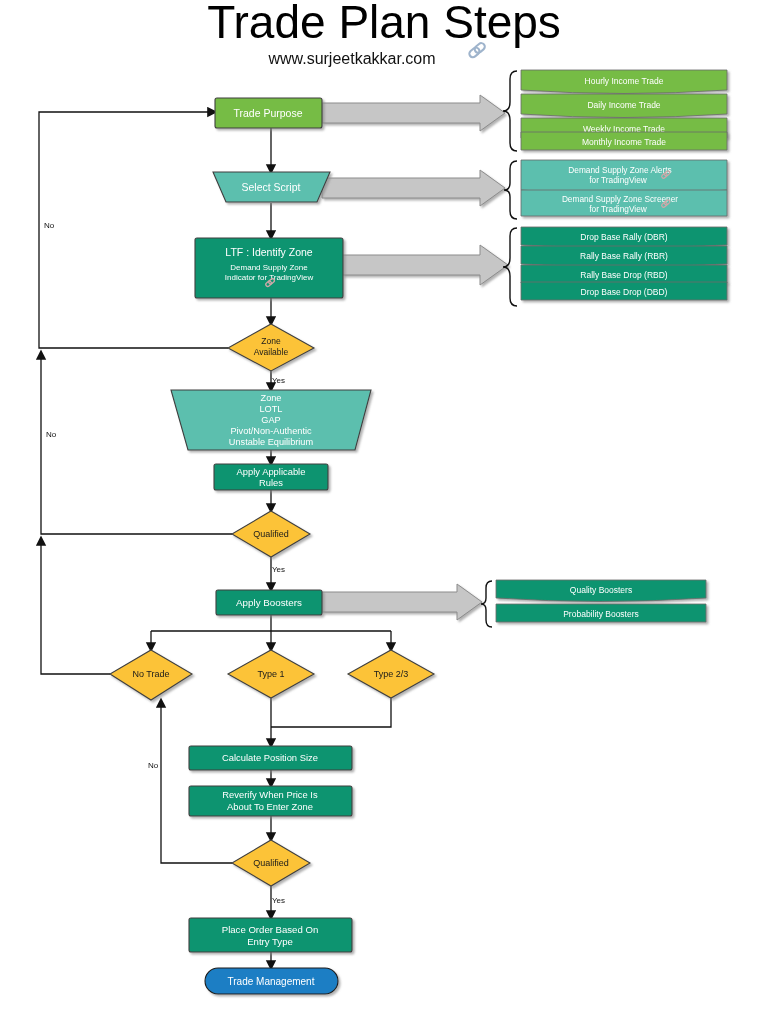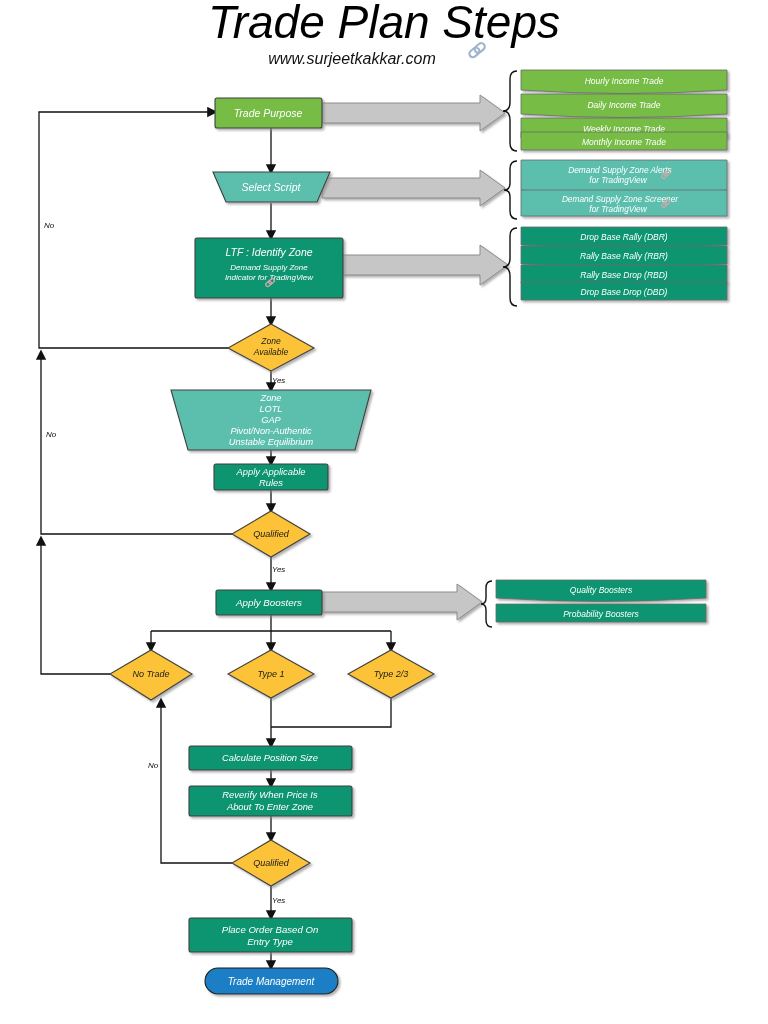--- a/index.html
+++ b/index.html
@@ -1,17 +1,17 @@
 <!DOCTYPE html>
 <html><head>
 <meta charset="utf-8">
 <style>
   html,body{margin:0;padding:0;background:#ffffff;}
   body{width:768px;height:1024px;font-family:"Liberation Sans",sans-serif;position:relative;overflow:hidden;}
-  #stage{position:absolute;left:0;top:0;width:740px;height:1024px;font-style:italic;}
+  #stage{position:absolute;left:0;top:0;width:740px;height:1024px;}
   svg#flow{position:absolute;left:0;top:0;width:768px;height:1024px;}
   .ttl{font-family:"Liberation Sans",sans-serif;}
 </style>
 </head>
 <body>
 
 <div id="stage">
 <svg id="flow" viewBox="0 0 768 1024" xmlns="http://www.w3.org/2000/svg">
   <defs>
     <marker id="ah" markerWidth="10" markerHeight="10" refX="6" refY="4" orient="auto">

